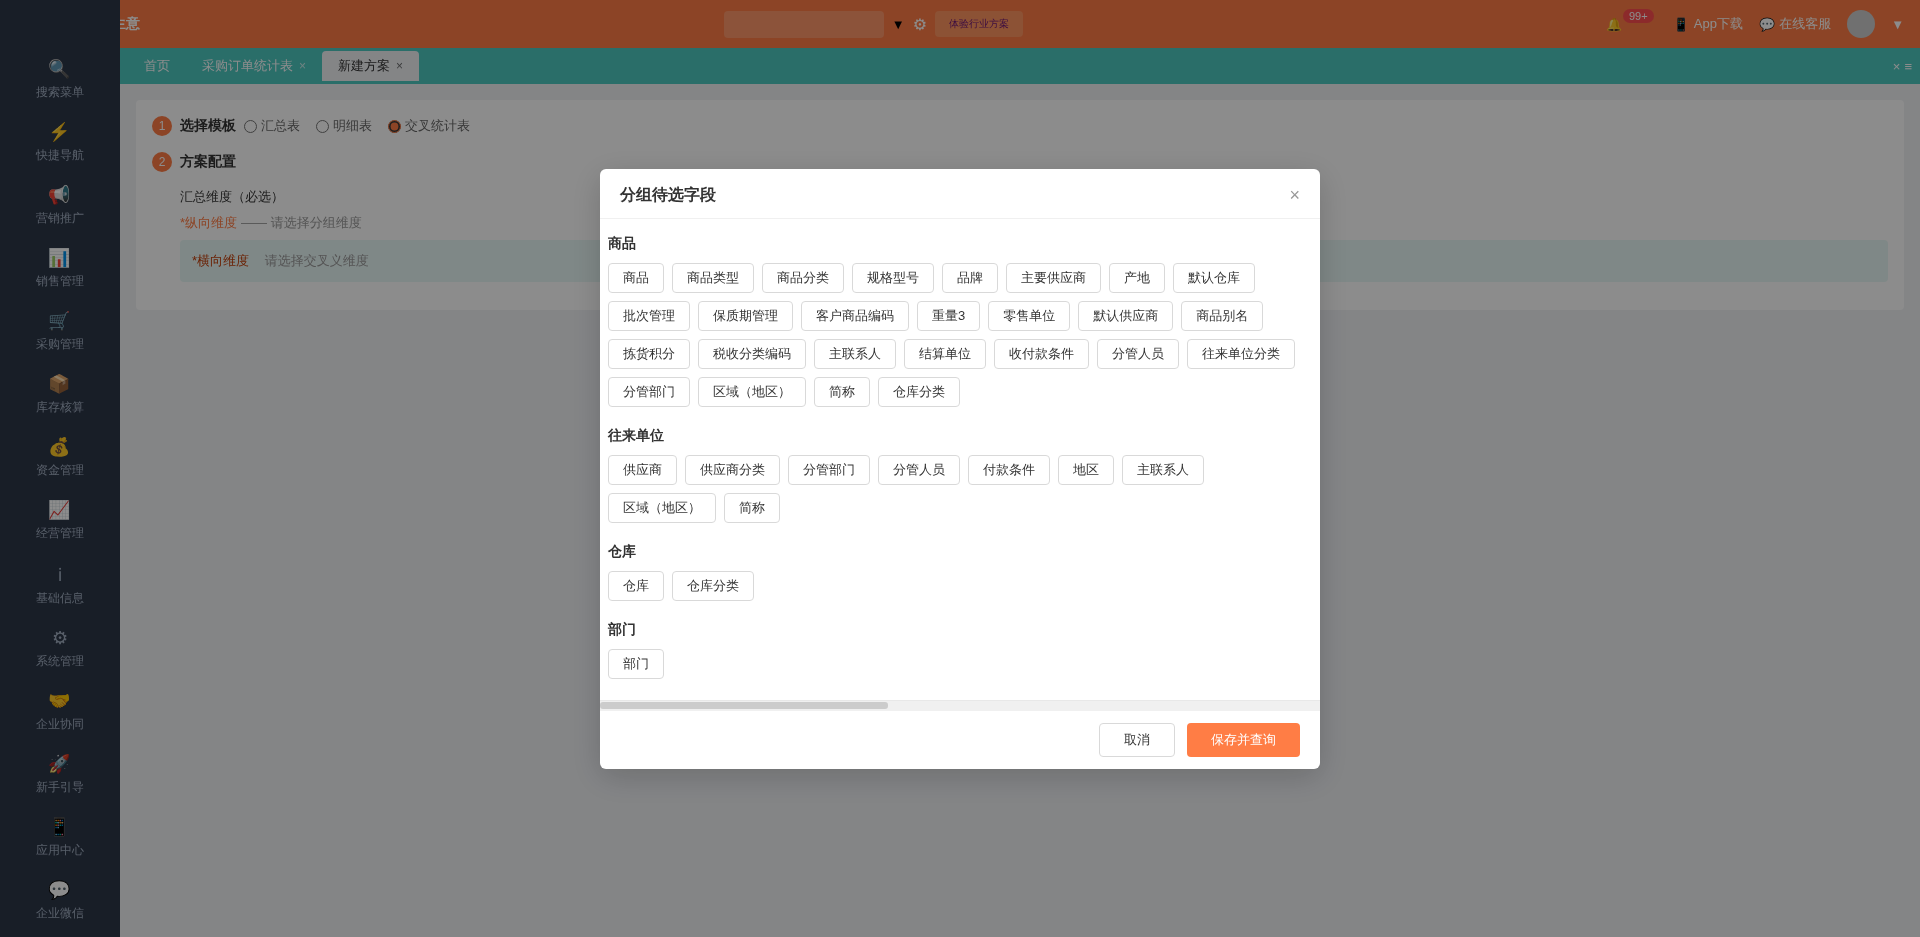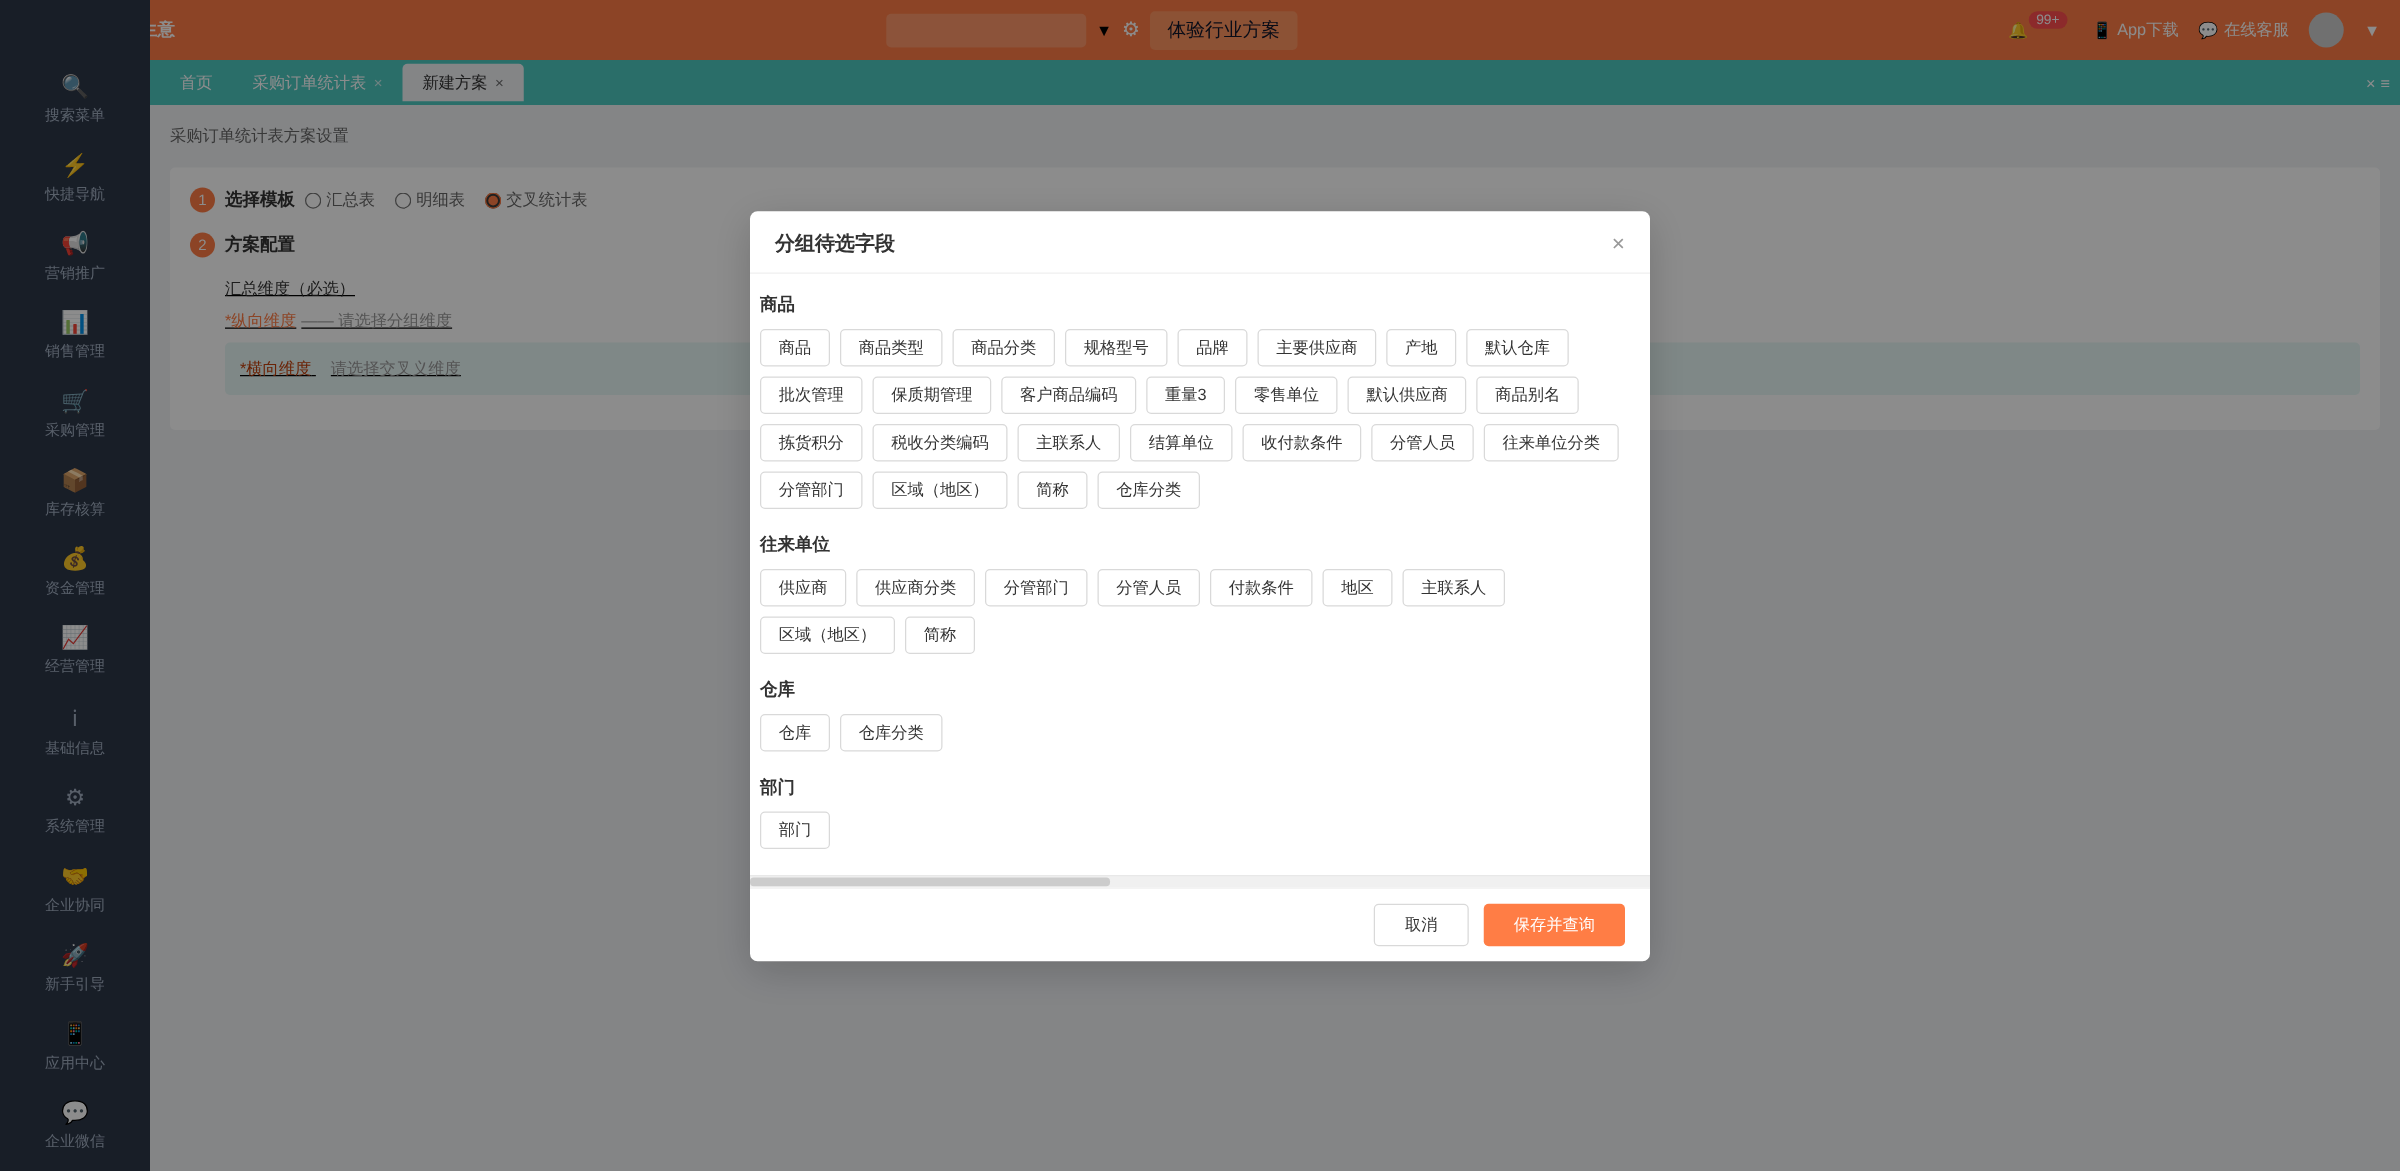--- a/index.html
+++ b/index.html
@@ -18,21 +18,21 @@
       z-index: 100;
     }
     .logo-area { display: flex; align-items: center; gap: 8px; color: white; font-size: 14px; font-weight: bold; }
     .logo-icon { width: 32px; height: 32px; background: white; border-radius: 6px; display: flex; align-items: center; justify-content: center; }
     .logo-icon svg { width: 24px; height: 24px; }
     .top-center { display: flex; align-items: center; gap: 8px; }
     .top-search { background: rgba(255,255,255,0.2); border: none; border-radius: 4px; padding: 6px 12px; color: white; width: 160px; }
     .top-search::placeholder { color: rgba(255,255,255,0.7); }
     .top-right { display: flex; align-items: center; gap: 16px; color: white; font-size: 13px; }
     .top-right-btn { display: flex; align-items: center; gap: 4px; cursor: pointer; color: white; }
-    .experience-btn { background: #ff9562; color: #0f172a; border: none; border-radius: 4px; padding: 6px 14px; cursor: pointer; font-size: 15px; }
+    .experience-btn { background: #ff9562; color: #701a75; border: none; border-radius: 4px; padding: 6px 14px; cursor: pointer; font-size: 10px; }
     .badge { background: #ff4d4f; color: white; border-radius: 10px; padding: 1px 6px; font-size: 11px; position: relative; top: -8px; left: -4px; }
     .avatar { width: 28px; height: 28px; background: #ccc; border-radius: 50%; }
 
     
     .nav-tabs {
       height: 36px;
       background: #4dc8c0;
       display: flex;
       align-items: center;
       padding: 0 8px;
@@ -294,21 +294,20 @@
     <span>新建方案</span>
     <span class="close">×</span>
   </div>
   <div style="margin-left:auto;display:flex;gap:4px;align-items:center;">
     <span style="color:white;cursor:pointer;">×</span>
     <span style="color:white;cursor:pointer;">≡</span>
   </div>
 </div>
 
 <div class="main">
-  <div class="page-title">采购订单统计表方案设置</div>
   <div class="content-card">
     <div class="step-row">
       <div class="step-num">1</div>
       <div class="step-label">选择模板</div>
       <div class="radio-group">
         <label class="radio-item">
           <input type="radio" name="template" style=""> 
             <span>汇总表</span>
         </label>
         <label class="radio-item">
@@ -318,21 +317,21 @@
         <label class="radio-item">
           <input type="radio" name="template" checked="" style=""> 
             <span>交叉统计表</span>
         </label>
       </div>
     </div>
     <div class="step-row">
       <div class="step-num">2</div>
       <div class="step-label">方案配置</div>
     </div>
-    <div style="padding-left:28px;margin-bottom:12px;text-decoration:underline;">
+    <div style="padding-left:28px;margin-bottom:12px;">
       <div style="font-size:13px;color:#333;margin-bottom:8px;">汇总维度（必选）</div>
       <div style="display:flex;align-items:center;gap:4px;margin-bottom:8px;">
         <span style="color:#ff7d45;font-size:13px;">*纵向维度</span>
         <span style="color:#999;font-size:13px;">——  请选择分组维度</span>
       </div>
       <div style="background:#e8f7f6;border-radius:4px;padding:12px;margin-bottom:8px;">
         <span style="color:#c2410c;font-size:13px;">*横向维度</span>
         <span style="color:#999;font-size:13px;margin-left:12px;">请选择交叉义维度</span>
       </div>
     </div>

